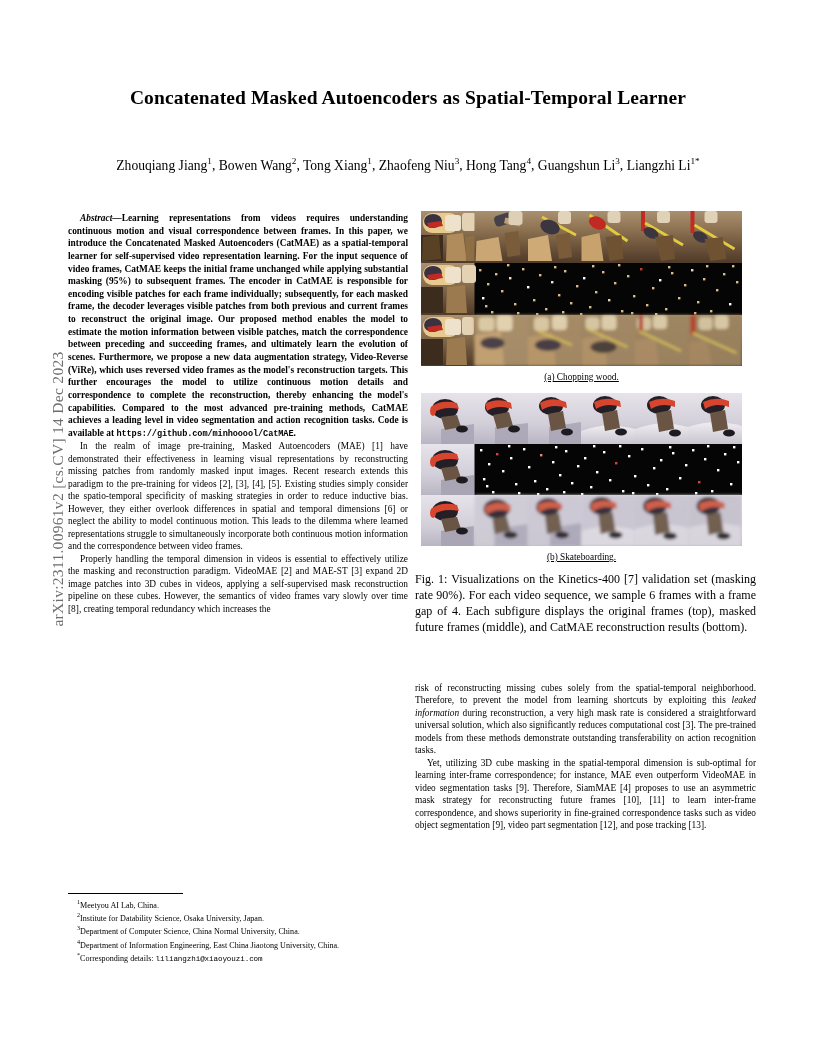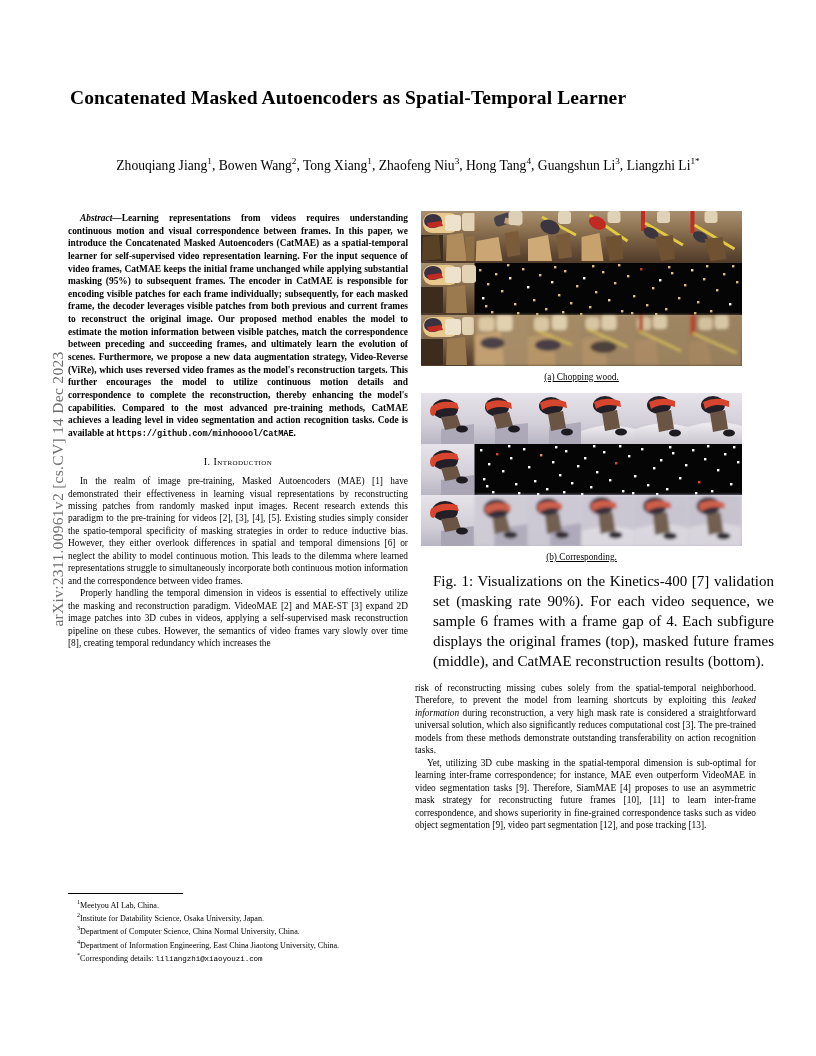--- a/index.html
+++ b/index.html
@@ -31,21 +31,21 @@
     text-align: center;
     white-space: nowrap;
   }
 
   
   #title {
     position: absolute;
     left: 70px;
     top: 86px;
     width: 676px;
-    text-align: left;
+    text-align: center;
     font-size: 19.5px;
     font-weight: bold;
     letter-spacing: 0.1px;
     line-height: 1.25;
   }
   #authors {
     position: absolute;
     left: 60px;
     top: 155px;
     width: 696px;
@@ -136,44 +136,43 @@
   .subcaption {
     width: 321px;
     text-align: center;
     font-size: 9.3px;
     margin-top: 6px;
     text-decoration: underline;
   }
 
   #fig-caption {
     position: absolute;
-    left: 433px;
+    left: 415px;
     top: 571px;
     width: 341px;
-    font-size: 15px;
+    font-size: 12px;
     line-height: 1.335;
     text-align: justify;
   }
 </style>
 </head>
 <body>
 
 <div id="arxiv-stamp">arXiv:2311.00961v2  [cs.CV]  14 Dec 2023</div>
 
 <div id="title">Concatenated Masked Autoencoders as Spatial-Temporal Learner</div>
 
 <div id="authors">Zhouqiang Jiang<sup>1</sup>, Bowen Wang<sup>2</sup>, Tong Xiang<sup>1</sup>, Zhaofeng Niu<sup>3</sup>, Hong Tang<sup>4</sup>, Guangshun Li<sup>3</sup>, Liangzhi Li<sup>1*</sup></div>
 
 <div class="col" id="col-left">
 
   <div class="abstract">
     <span class="lead">Abstract—</span><span>Learning representations from videos requires understanding continuous motion and visual correspondence between frames. In this paper, we introduce the Concatenated Masked Autoencoders (CatMAE) as a spatial-temporal learner for self-supervised video representation learning. For the input sequence of video frames, CatMAE keeps the initial frame unchanged while applying substantial masking (95%) to subsequent frames. The encoder in CatMAE is responsible for encoding visible patches for each frame individually; subsequently, for each masked frame, the decoder leverages visible patches from both previous and current frames to reconstruct the original image. Our proposed method enables the model to estimate the motion information between visible patches, match the correspondence between preceding and succeeding frames, and ultimately learn the evolution of scenes. Furthermore, we propose a new data augmentation strategy, Video-Reverse (ViRe), which uses reversed video frames as the model's reconstruction targets. This further encourages the model to utilize continuous motion details and correspondence to complete the reconstruction, thereby enhancing the model's capabilities. Compared to the most advanced pre-training methods, CatMAE achieves a leading level in video segmentation and action recognition tasks. Code is available at </span><span class="mono">https://github.com/minhooool/CatMAE</span><span>.</span>
   </div>
 
-  <h2 class="section">I. Introduction</h2>
 
   <p class="para">In the realm of image pre-training, Masked Autoencoders (MAE) [1] have demonstrated their effectiveness in learning visual representations by reconstructing missing patches from randomly masked input images. Recent research extends this paradigm to the pre-training for videos [2], [3], [4], [5]. Existing studies simply consider the spatio-temporal specificity of masking strategies in order to reduce inductive bias. However, they either overlook differences in spatial and temporal dimensions [6] or neglect the ability to model continuous motion. This leads to the dilemma where learned representations struggle to simultaneously incorporate both continuous motion information and the correspondence between video frames.</p>
   <p class="para">Properly handling the temporal dimension in videos is essential to effectively utilize the masking and reconstruction paradigm. VideoMAE [2] and MAE-ST [3] expand 2D image patches into 3D cubes in videos, applying a self-supervised mask reconstruction pipeline on these cubes. However, the semantics of video frames vary slowly over time [8], creating temporal redundancy which increases the</p>
 </div>
 
 <div id="footnote-rule"></div>
 <div id="footnotes">
   <div><sup>1</sup><span>Meetyou AI Lab, China.</span></div>
   <div><sup>2</sup><span>Institute for Datability Science, Osaka University, Japan.</span></div>
   <div><sup>3</sup><span>Department of Computer Science, China Normal University, China.</span></div>
@@ -612,21 +611,21 @@
             <path d="M0 33 Q26 24 53 32 L53 51 L0 51 Z" fill="#dad6de"></path>
             <ellipse cx="20" cy="11" rx="12" ry="9" fill="#2d2730"></ellipse>
             <path d="M10 9 Q23 2 36 8 L36 14 Q23 9 12 17 Z" fill="#cd5a42"></path>
             <path d="M18 20 L32 17 L35 37 L20 40 Z" fill="#6d5a4a"></path>
             <ellipse cx="35" cy="41" rx="7" ry="3.5" fill="#2a262c"></ellipse>
           </g>
         </g>
       </g>
     </g>
   </svg>
-  <div class="subcaption">(b) Corresponding.</div>
+  <div class="subcaption">(b) Skateboarding.</div>
 </div>
 
 <div id="fig-caption">Fig. 1: Visualizations on the Kinetics-400 [7] validation set (masking rate 90%). For each video sequence, we sample 6 frames with a frame gap of 4. Each subfigure displays the original frames (top), masked future frames (middle), and CatMAE reconstruction results (bottom).</div>
 
 <div class="col" id="col-right">
   <p class="para" style="text-indent:0">
     <span>risk of reconstructing missing cubes solely from the spatial-temporal neighborhood. Therefore, to prevent the model from learning shortcuts by exploiting this </span><span class="ital">leaked information</span><span> during reconstruction, a very high mask rate is considered a straightforward universal solution, which also significantly reduces computational cost [3]. The pre-trained models from these methods demonstrate outstanding transferability on action recognition tasks.</span>
   </p>
   <p class="para">Yet, utilizing 3D cube masking in the spatial-temporal dimension is sub-optimal for learning inter-frame correspondence; for instance, MAE even outperform VideoMAE in video segmentation tasks [9]. Therefore, SiamMAE [4] proposes to use an asymmetric mask strategy for reconstructing future frames [10], [11] to learn inter-frame correspondence, and shows superiority in fine-grained correspondence tasks such as video object segmentation [9], video part segmentation [12], and pose tracking [13].</p>
 </div>

